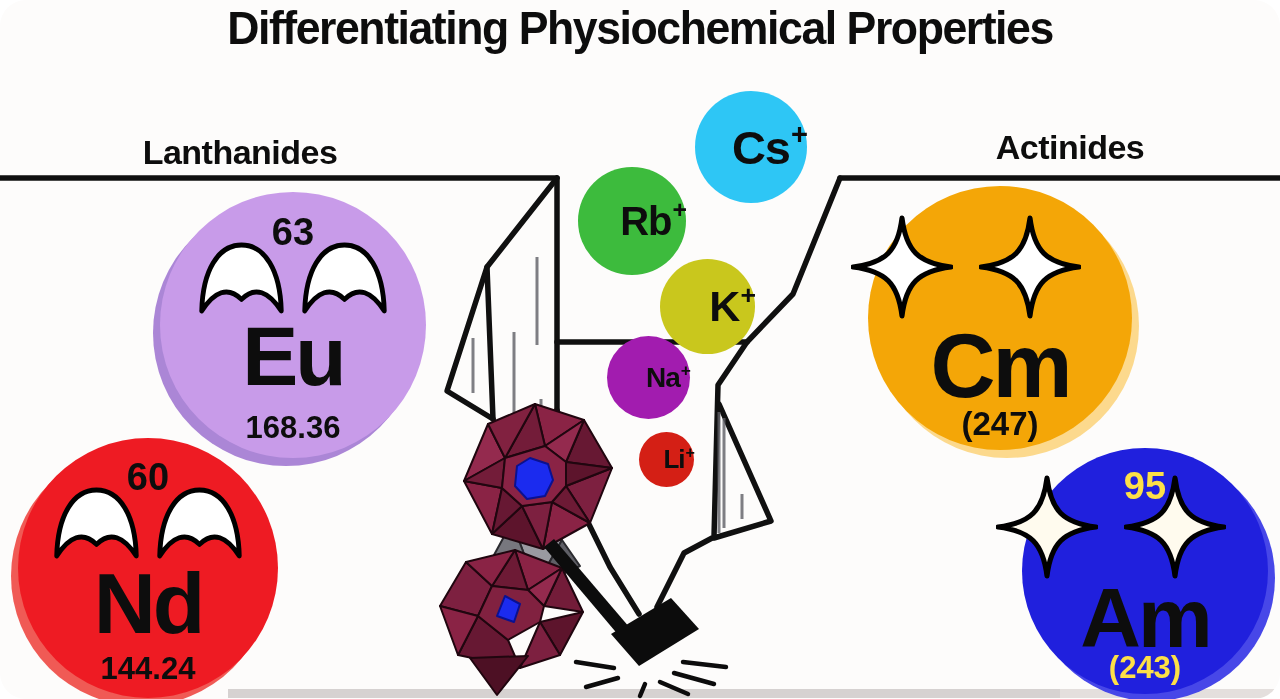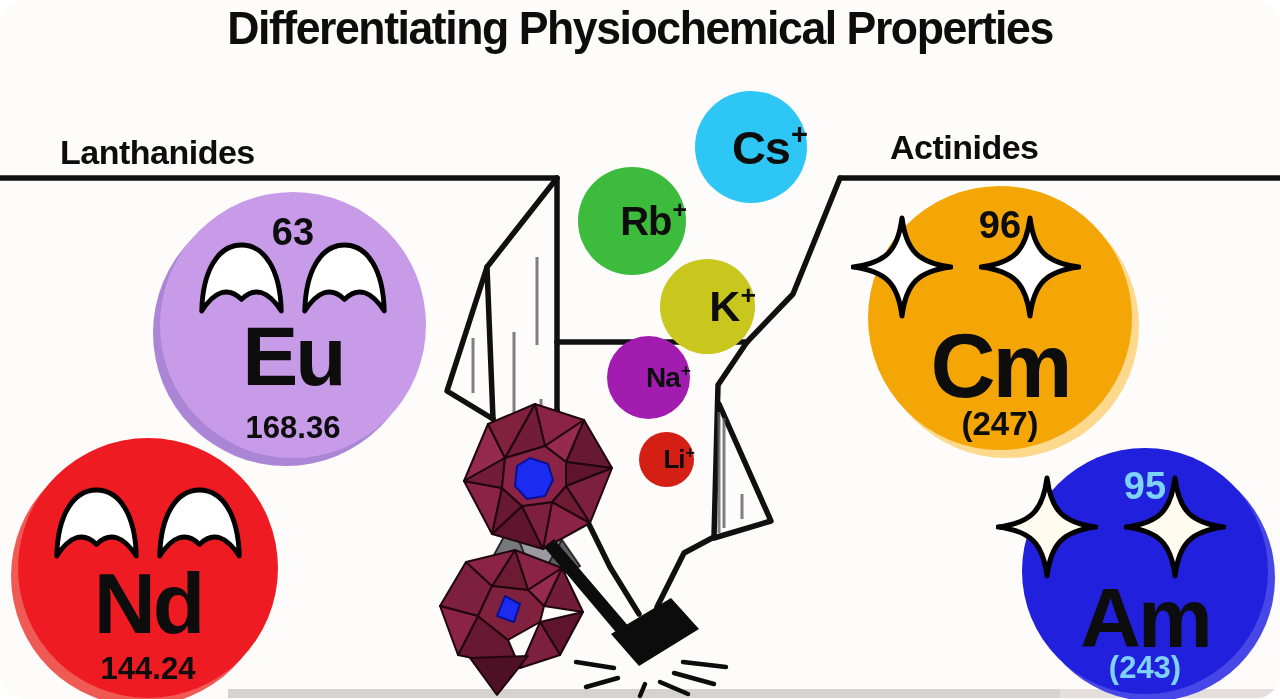--- a/index.html
+++ b/index.html
@@ -1,41 +1,41 @@
 <!DOCTYPE html>
 <html><head>
 <meta charset="utf-8">
 <style>
   html,body{margin:0;padding:0;background:#ffffff;}
   .canvas{position:relative;width:1280px;height:699px;background:#fdfcfb;overflow:hidden;
           font-family:"Liberation Sans", sans-serif;color:#0d0d0d;border-radius:26px;}
   .title{position:absolute;top:1px;left:0;width:100%;text-align:center;
          font-size:46px;font-weight:800;letter-spacing:-1.5px;transform:scaleX(0.97);}
-  .group-label{position:absolute;font-size:34px;font-weight:800;text-align:left;letter-spacing:-0.5px;}
+  .group-label{position:absolute;font-size:34px;font-weight:800;text-align:center;letter-spacing:-0.5px;}
   .label-lan{left:60px;top:133px;width:360px;}
   .label-act{left:890px;top:128px;width:360px;}
   .art{position:absolute;left:0;top:0;z-index:1;}
 
   .tile{position:absolute;border-radius:50%;z-index:2;}
   .tile-eu{left:160px;top:192px;width:266px;height:266px;background:#c89be9;box-shadow:-7px 8px 0 #ab86d6;}
   .tile-nd{left:18px;top:438px;width:260px;height:260px;background:#ee1b23;box-shadow:-7px 8px 0 #f05a55;}
   .tile-cm{left:868px;top:186px;width:264px;height:264px;background:#f4a607;box-shadow:7px 8px 0 #fcd98d;}
   .tile-am{left:1022px;top:448px;width:246px;height:246px;background:#2020dd;box-shadow:7px 7px 0 #4747e8;}
   .el-num{position:absolute;top:7%;left:0;width:100%;text-align:center;font-size:38px;font-weight:800;}
   .decor{position:absolute;top:17%;left:0;width:100%;display:flex;justify-content:center;gap:6px;}
   .lanthanide .decor svg{width:97px;height:82px;}
   .actinide .decor{top:11%;transform:translateX(-34px);gap:26px;}
   .actinide .decor svg{width:102px;height:104px;}
   .el-sym{position:absolute;top:46%;left:0;width:100%;text-align:center;
           font-size:84px;font-weight:800;line-height:1;letter-spacing:-3px;}
   .el-mass{position:absolute;top:82%;left:0;width:100%;text-align:center;font-size:31px;font-weight:800;}
   .tile-cm .el-sym{top:51%;font-size:90px;}
   .tile-cm .el-mass{top:83%;font-size:33px;}
   .tile-am .el-sym{top:52%;}
-  .tile-am .el-num,.tile-am .el-mass{color:#7dd3fc;}
+  .tile-am .el-num,.tile-am .el-mass{color:#fde047;}
   .tile-nd .el-sym{top:47%;font-size:86px;}
 
   .cation{position:absolute;border-radius:50%;z-index:2;display:flex;align-items:center;justify-content:flex-end;
           font-weight:800;letter-spacing:-1px;}
   .cation sup{font-size:0.62em;vertical-align:0.5em;line-height:0;margin-left:1px;position:relative;top:-0.45em;}
   .cation-cs{left:695px;top:91px;width:112px;height:112px;background:#2ec6f5;font-size:47px;}
   .cation-rb{left:578px;top:167px;width:108px;height:108px;background:#3dbb3d;font-size:40px;}
   .cation-k {left:660px;top:259px;width:95px;height:95px;background:#c9c71d;font-size:43px;}
   .cation-na{left:607px;top:336px;width:83px;height:83px;background:#a21caf;font-size:28px;}
   .cation-li{left:639px;top:432px;width:55px;height:55px;background:#d41f15;font-size:26px;}
@@ -142,34 +142,34 @@
         </svg>
       <svg viewBox="0 0 100 84">
           <path d="M 9 76 C 10 34 26 8 50 8 C 74 8 90 34 91 76 C 78 56 64 50 50 64 C 36 50 22 56 9 76 Z" fill="#ffffff" stroke="#000000" stroke-width="5" stroke-linejoin="round"></path>
         </svg>
     </div>
     <div class="el-sym">Eu</div>
     <div class="el-mass">168.36</div>
   </div>
 
   <div class="tile lanthanide tile-nd">
+    <div class="el-num">60</div>
     <div class="decor">
       <svg viewBox="0 0 100 84">
           <path d="M 9 76 C 10 34 26 8 50 8 C 74 8 90 34 91 76 C 78 56 64 50 50 64 C 36 50 22 56 9 76 Z" fill="#ffffff" stroke="#000000" stroke-width="5" stroke-linejoin="round"></path>
         </svg>
       <svg viewBox="0 0 100 84">
           <path d="M 9 76 C 10 34 26 8 50 8 C 74 8 90 34 91 76 C 78 56 64 50 50 64 C 36 50 22 56 9 76 Z" fill="#ffffff" stroke="#000000" stroke-width="5" stroke-linejoin="round"></path>
         </svg>
     </div>
     <div class="el-sym">Nd</div>
     <div class="el-mass">144.24</div>
   </div>
 
   <div class="tile actinide tile-cm">
-    <div class="el-num">96</div>
     <div class="decor">
       <svg viewBox="0 0 100 100">
           <path d="M 50 2 C 54 34 66 46 98 50 C 66 54 54 66 50 98 C 46 66 34 54 2 50 C 34 46 46 34 50 2 Z" fill="#ffffff" stroke="#000000" stroke-width="5" stroke-linejoin="round"></path>
         </svg>
       <svg viewBox="0 0 100 100">
           <path d="M 50 2 C 54 34 66 46 98 50 C 66 54 54 66 50 98 C 46 66 34 54 2 50 C 34 46 46 34 50 2 Z" fill="#ffffff" stroke="#000000" stroke-width="5" stroke-linejoin="round"></path>
         </svg>
     </div>
     <div class="el-sym">Cm</div>
     <div class="el-mass">(247)</div>

